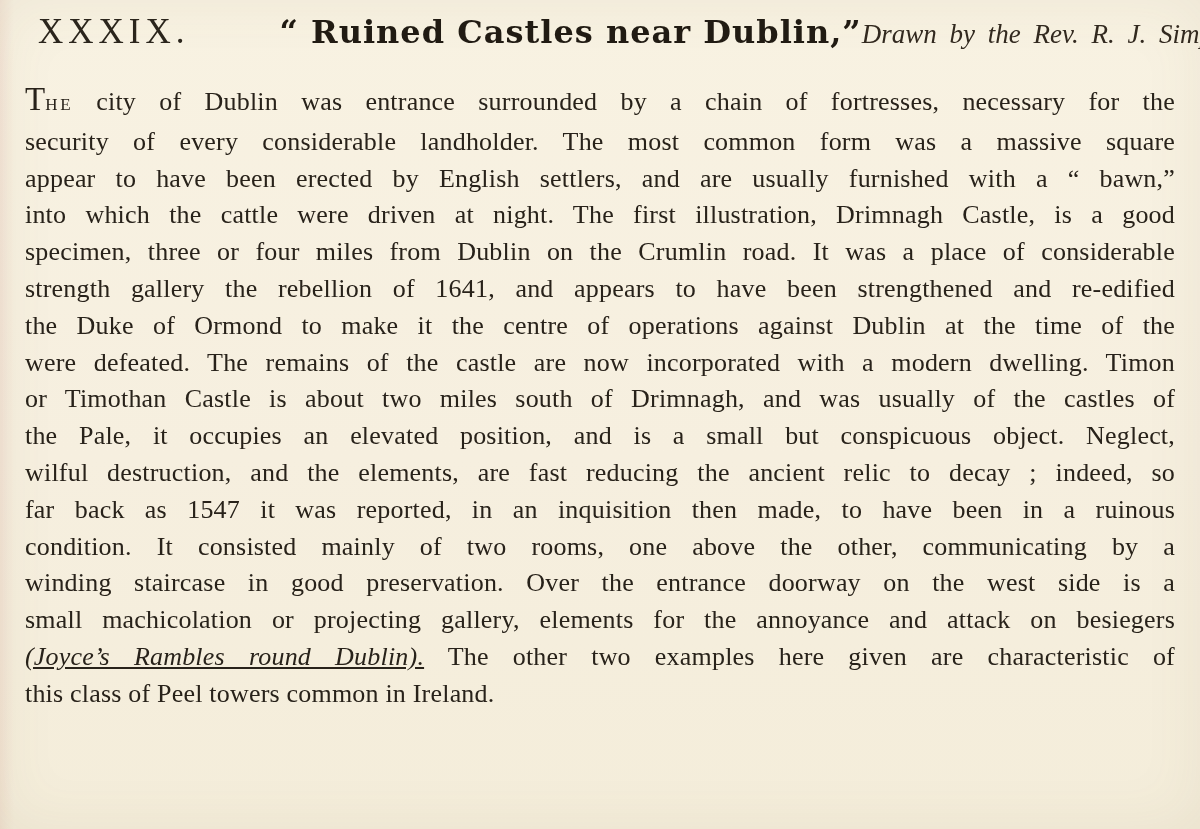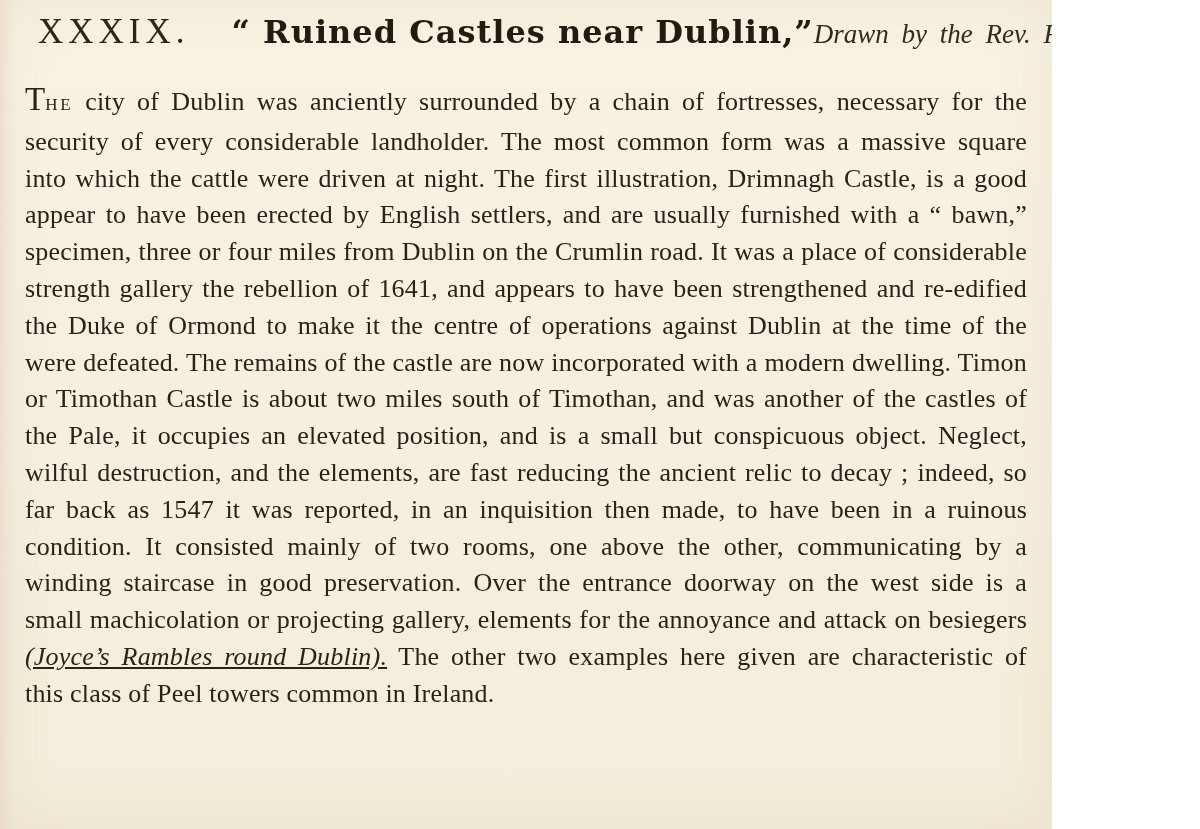--- a/index.html
+++ b/index.html
@@ -1,18 +1,18 @@
 <!DOCTYPE html>
 <html><head>
 <meta charset="utf-8">
 <style>
   html, body { margin: 0; padding: 0; }
   .page {
     position: relative;
-    width: 1052px;
+    width: 1200px;
     height: 829px;
     background:
       linear-gradient(90deg, rgba(222,170,160,0.18) 0px, rgba(222,170,160,0.0) 14px),
       linear-gradient(180deg, #f8f2e2 0%, #f6efdf 55%, #f4edda 100%);
     color: #28221a;
     font-family: "Liberation Serif", serif;
     overflow: hidden;
     box-shadow: inset 0 0 60px rgba(120,100,70,0.08);
   }
   .header {
@@ -24,21 +24,21 @@
   .chapter-number {
     font-size: 35px;
     letter-spacing: 5px;
     color: #2b251c;
   }
   .plate-title {
     font-family: "DejaVu Serif", serif;
     font-weight: bold;
     font-size: 32px;
     letter-spacing: 1px;
-    margin-left: 42px;
+    margin-left: 90px;
     color: #211b13;
     text-align: right;
   }
   .credit {
     font-style: italic;
     font-size: 27px;
     word-spacing: 6px;
     margin-left: auto;
     color: #32291f;
   }
@@ -74,29 +74,29 @@
 
 <div class="page">
 
   <div class="header">
     <span class="chapter-number">XXXIX.</span>
     <span class="plate-title">“ Ruined Castles near Dublin,”</span>
     <span class="credit">Drawn by the Rev. R. J. Simpson, M.A</span>
   </div>
 
   <div class="body-text">
-    <div class="line"><span class="lead-initial">T</span><span class="lead-smallcaps">HE</span><span> city of Dublin was anciently surrounded by a chain of fortresses, necessary for the</span></div>
+    <div class="line"><span class="lead-initial">T</span><span class="lead-smallcaps">HE</span><span> city of Dublin was entrance surrounded by a chain of fortresses, necessary for the</span></div>
     <div class="line">security of every considerable landholder.  The most common form was a massive square</div>
+    <div class="line">appear to have been erected by English settlers, and are usually furnished with a “ bawn,”</div>
     <div class="line">into which the cattle were driven at night.  The first illustration, Drimnagh Castle, is a good</div>
-    <div class="line">appear to have been erected by English settlers, and are usually furnished with a “ bawn,”</div>
     <div class="line">specimen, three or four miles from Dublin on the Crumlin road.  It was a place of considerable</div>
     <div class="line">strength gallery the rebellion of 1641, and appears to have been strengthened and re-edified</div>
     <div class="line">the Duke of Ormond to make it the centre of operations against Dublin at the time of the</div>
     <div class="line">were defeated.  The remains of the castle are now incorporated with a modern dwelling.  Timon</div>
-    <div class="line">or Timothan Castle is about two miles south of Timothan, and was another of the castles of</div>
+    <div class="line">or Timothan Castle is about two miles south of Drimnagh, and was usually of the castles of</div>
     <div class="line">the Pale, it occupies an elevated position, and is a small but conspicuous object.  Neglect,</div>
     <div class="line">wilful destruction, and the elements, are fast reducing the ancient relic to decay ; indeed, so</div>
     <div class="line">far back as 1547 it was reported, in an inquisition then made, to have been in a ruinous</div>
     <div class="line">condition.  It consisted mainly of two rooms, one above the other, communicating by a</div>
     <div class="line">winding staircase in good preservation.  Over the entrance doorway on the west side is a</div>
     <div class="line">small machicolation or projecting gallery, elements for the annoyance and attack on besiegers</div>
     <div class="line"><span class="italic-seg">(Joyce’s Rambles round Dublin).</span><span>  The other two examples here given are characteristic of</span></div>
     <div class="line last">this class of Peel towers common in Ireland.</div>
   </div>
 

